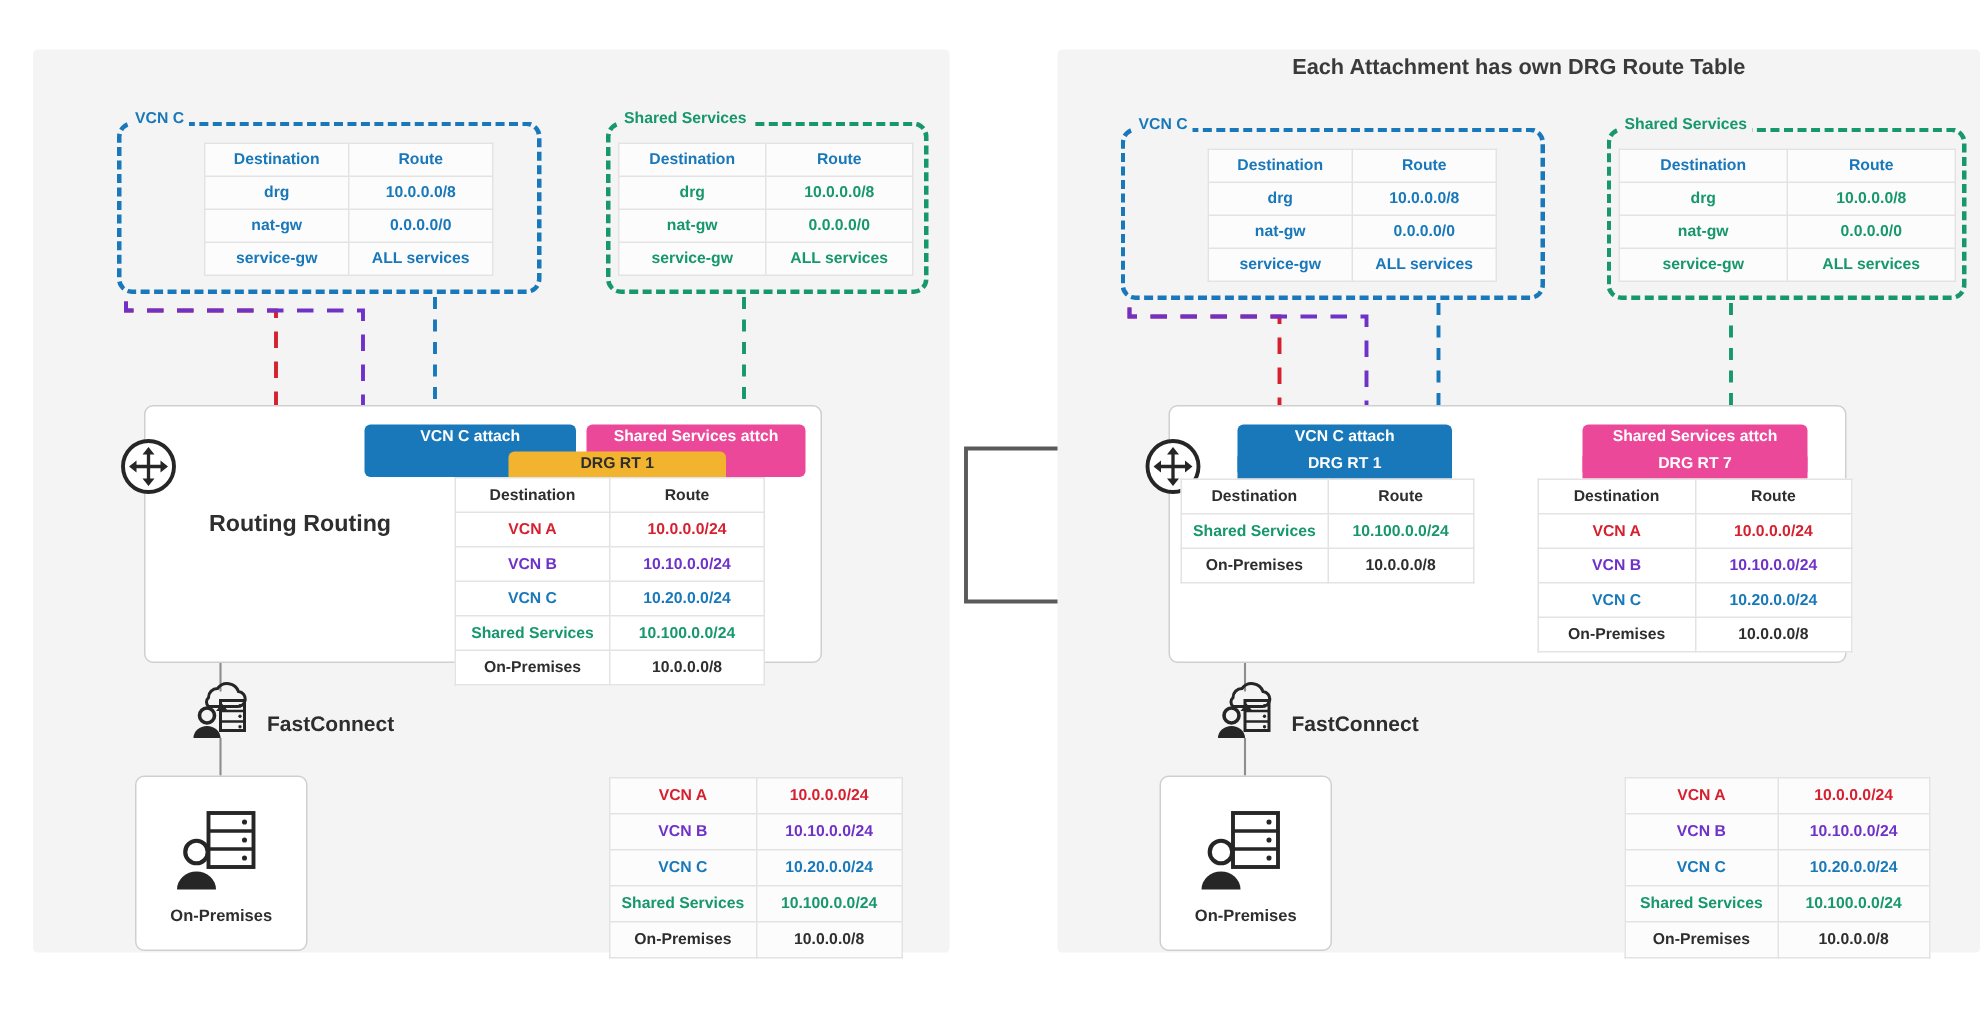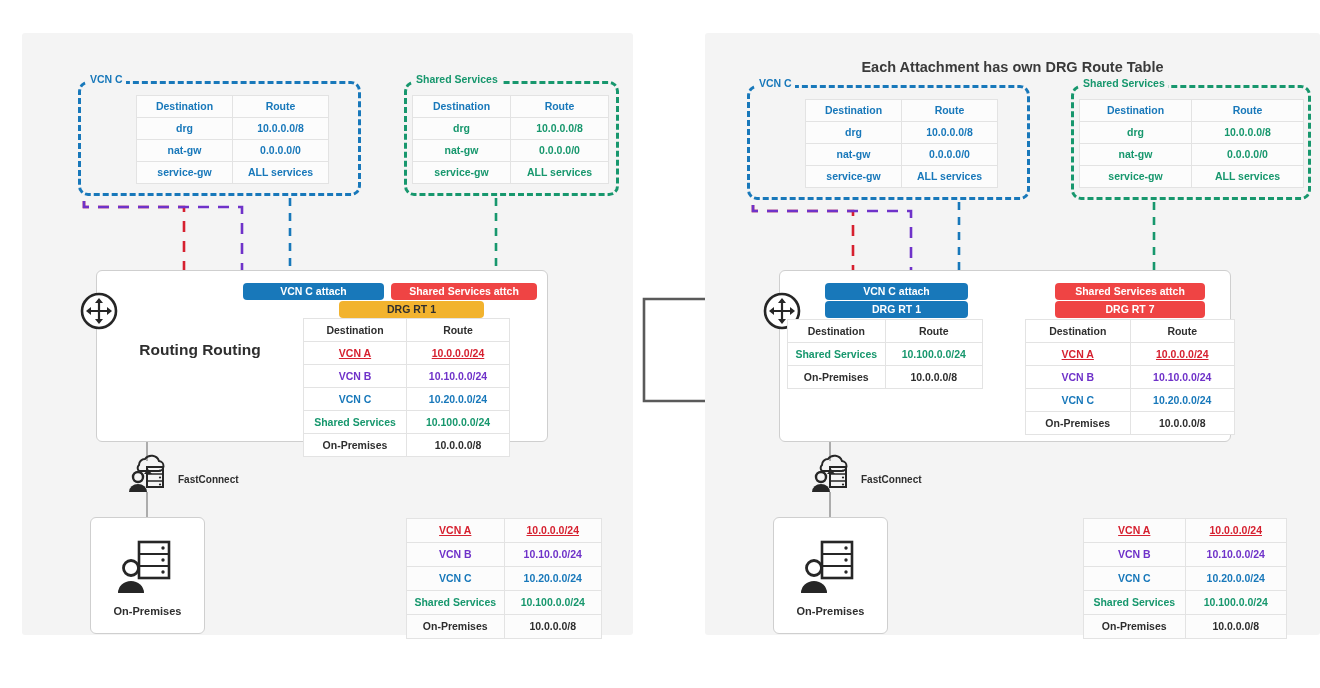--- a/index.html
+++ b/index.html
@@ -63,39 +63,39 @@
     position:absolute;
     font-size:15.5px;font-weight:bold;color:#2e2e2e;
     text-align:center;line-height:20px;
   }
   .router-icon{position:absolute;}
 
   .badge{
     position:absolute;box-sizing:border-box;
     border-radius:4px;color:#ffffff;
     font-size:10.5px;font-weight:bold;
-    text-align:center;line-height:17px;height:17px;
+    text-align:center;line-height:17px;height:35px;
     white-space:nowrap;
   }
   .badge.blue{background:#1878ba;}
-  .badge.green{background:#ef4444;}
+  .badge.green{background:#ec4899;}
   .badge.orange{background:#f2b32e;color:#2e2e2e;}
 
   
   table.drt{
     position:absolute;border-collapse:collapse;background:#ffffff;
     font-size:10.5px;font-weight:bold;table-layout:fixed;
   }
   table.drt td,table.drt th{
     border:1px solid #e3e3e3;text-align:center;
     padding:0;height:22px;line-height:22px;
     font-weight:bold;white-space:nowrap;
   }
   table.drt th{color:#2e2e2e;}
-  .c-red{color:#d6202f;text-decoration:underline;}
+  .c-red{color:#d6202f;}
   .c-purple{color:#6f32c9;}
   .c-blue{color:#1878ba;}
   .c-green{color:#17976d;}
   .c-dark{color:#2e2e2e;}
 
   
   table.legend{
     position:absolute;border-collapse:collapse;background:#fcfcfc;
     font-size:10.5px;font-weight:bold;table-layout:fixed;
   }
@@ -108,21 +108,21 @@
   .onprem-box{
     position:absolute;background:#ffffff;
     border:1px solid #cfcfcf;border-radius:6px;box-sizing:border-box;
     text-align:center;
   }
   .onprem-label{
     position:absolute;bottom:16px;left:0;width:100%;
     font-size:11px;font-weight:bold;color:#2e2e2e;
   }
   .fc-label{
-    position:absolute;font-size:10px;font-weight:bold;color:#2e2e2e;
+    position:absolute;font-size:14px;font-weight:bold;color:#2e2e2e;
     white-space:nowrap;
   }
 
   svg.overlay{position:absolute;top:0;left:0;pointer-events:none;}
 </style>
 </head>
 <body>
 
 <div class="panel" id="panel-left">
 
@@ -288,21 +288,21 @@
   </tbody>
     </table>
 </div>
 
 <svg class="overlay" style="left:640px;top:265px;" width="90" height="170">
   <path d="M4,34 L69,34 L69,4 L112,85 L69,166 L69,136 L4,136 Z" fill="#ffffff" stroke="#5a5a5a" stroke-width="2.6" stroke-linejoin="miter"></path>
 </svg>
 
 <div class="panel" id="panel-right">
 
-  <div class="panel-title" style="top:26px;">Each Attachment has own DRG Route Table</div>
+  <div class="panel-title" style="top:4px;">Each Attachment has own DRG Route Table</div>
 
   <div class="vcn-box" style="left:42px;top:52px;width:283px;height:115px;">
     <span class="vcn-label">VCN C</span>
   </div>
   <table class="rt tbl-blue" style="position:absolute;left:100px;top:66px;width:193px;">
     <tbody>
         <tr>
       <th>Destination</th>
       <th>Route</th>
     </tr>

